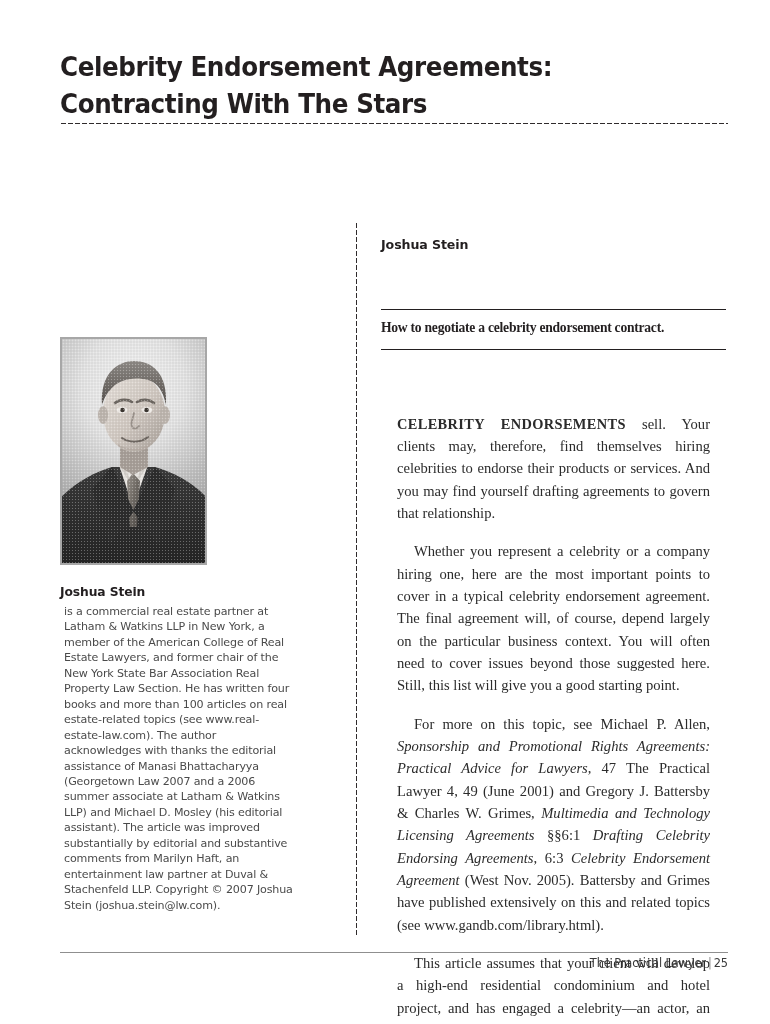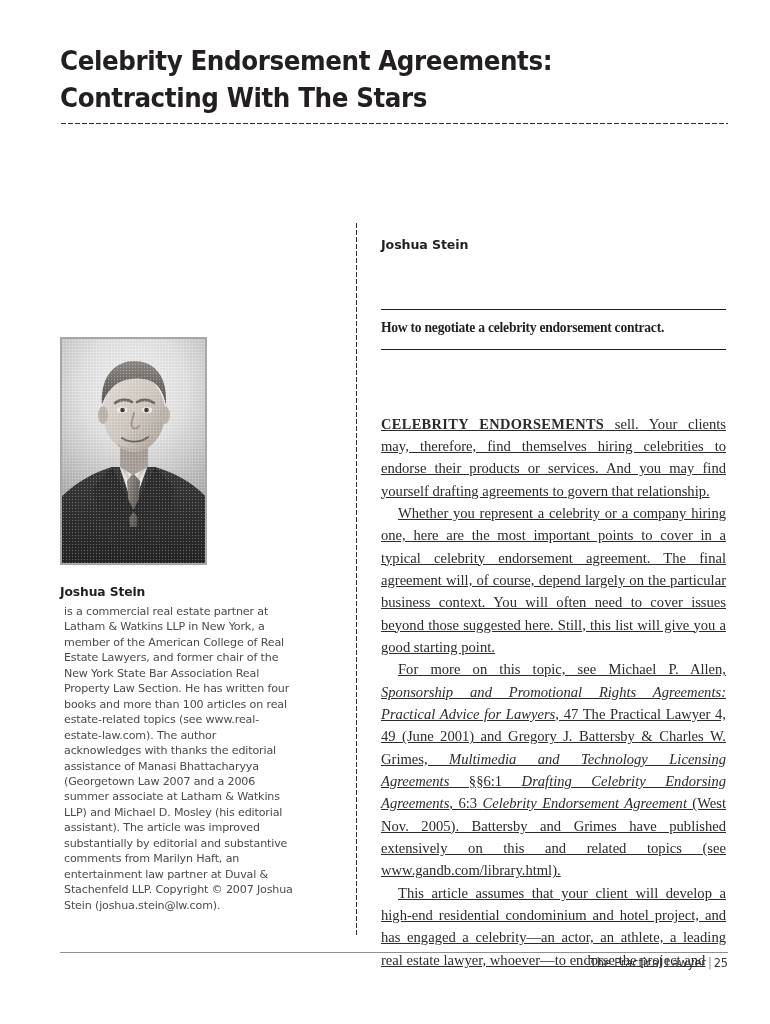--- a/index.html
+++ b/index.html
@@ -21,21 +21,21 @@
     position: absolute;
     left: 0; top: 0;
     width: 770px;
     height: 1024px;
   }
 
   
   .title-block {
     position: absolute;
     left: 60px;
-    top: 42px;
+    top: 48px;
     width: 670px;
   }
   .doc-title {
     font-family: "DejaVu Sans", "Liberation Sans", sans-serif;
     font-weight: bold;
     font-size: 26.5px;
     line-height: 37px;
     letter-spacing: -0.45px;
     color: #231f20;
     margin: 0;
@@ -166,23 +166,22 @@
   .body-copy {
     margin-top: 63px;
     font-family: "Liberation Serif", "DejaVu Serif", serif;
     font-size: 14.6px;
     line-height: 22.35px;
     color: #2b2b2b;
     text-align: justify;
     text-justify: inter-word;
   }
   .body-copy p {
-    margin: 0;
+    margin: 16px;
     text-indent: 17px;
-    text-decoration: underline;
   }
   .body-copy p.first {
     text-indent: 0;
   }
   .body-copy .lead {
     font-weight: bold;
     font-size: 14.4px;
     letter-spacing: 0.35px;
   }
   .body-copy i {

